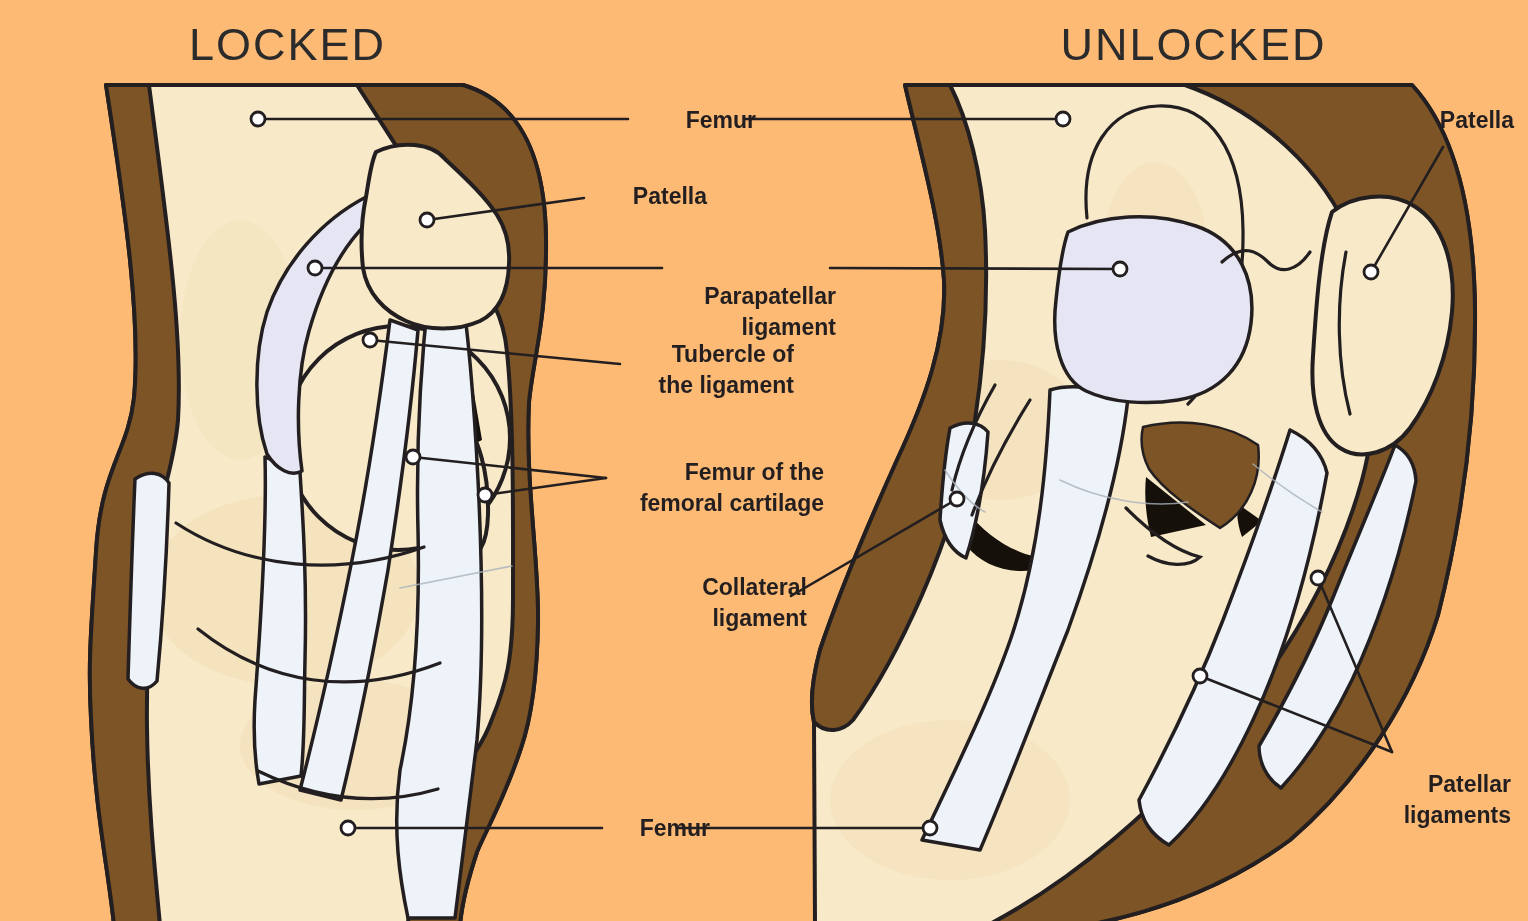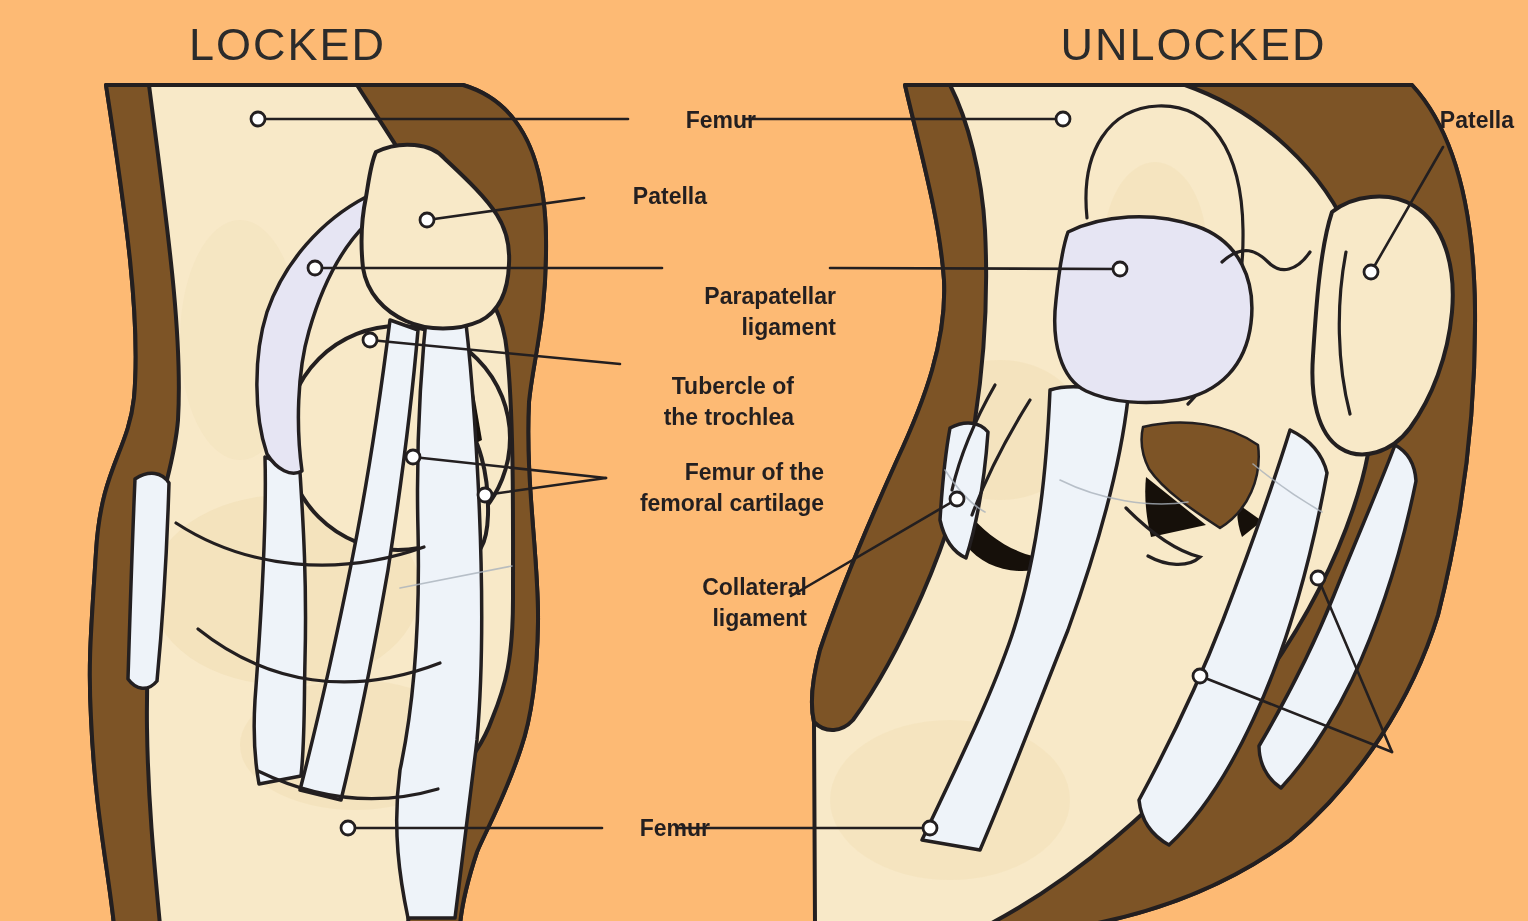--- a/index.html
+++ b/index.html
@@ -153,28 +153,32 @@
 
   <div class="ttl" style="left:130px;top:22px;width:315px;">LOCKED</div>
   <div class="ttl" style="left:1036px;top:22px;width:315px;">UNLOCKED</div>
 
   <div class="lbl" style="left:616px;top:105px;width:140px;">Femur</div>
   <div class="lbl" style="left:567px;top:181px;width:140px;">Patella</div>
   <div class="lbl" style="left:656px;top:237px;width:180px;margin-top:44px;">
     <span>Parapatellar</span><br>
     <span>ligament</span>
   </div>
-  <div class="lbl" style="left:614px;top:339px;width:180px;margin-top:32px;">
+  <div class="lbl" style="left:614px;top:339px;width:180px;">
     <span>Tubercle of</span><br>
-    <span>the trochlea</span>
+    <span>the ligament</span>
   </div>
   <div class="lbl" style="left:594px;top:457px;width:230px;">
     <span>Femur of the</span><br>
     <span>femoral cartilage</span>
   </div>
   <div class="lbl" style="left:647px;top:572px;width:160px;">
     <span>Collateral</span><br>
     <span>ligament</span>
   </div>
   <div class="lbl" style="left:570px;top:813px;width:140px;">Femur</div>
   <div class="lbl" style="left:1374px;top:105px;width:140px;">Patella</div>
+  <div class="lbl" style="left:1331px;top:769px;width:180px;">
+    <span>Patellar</span><br>
+    <span>ligaments</span>
+  </div>
 
 </div>
 
 </body></html>

